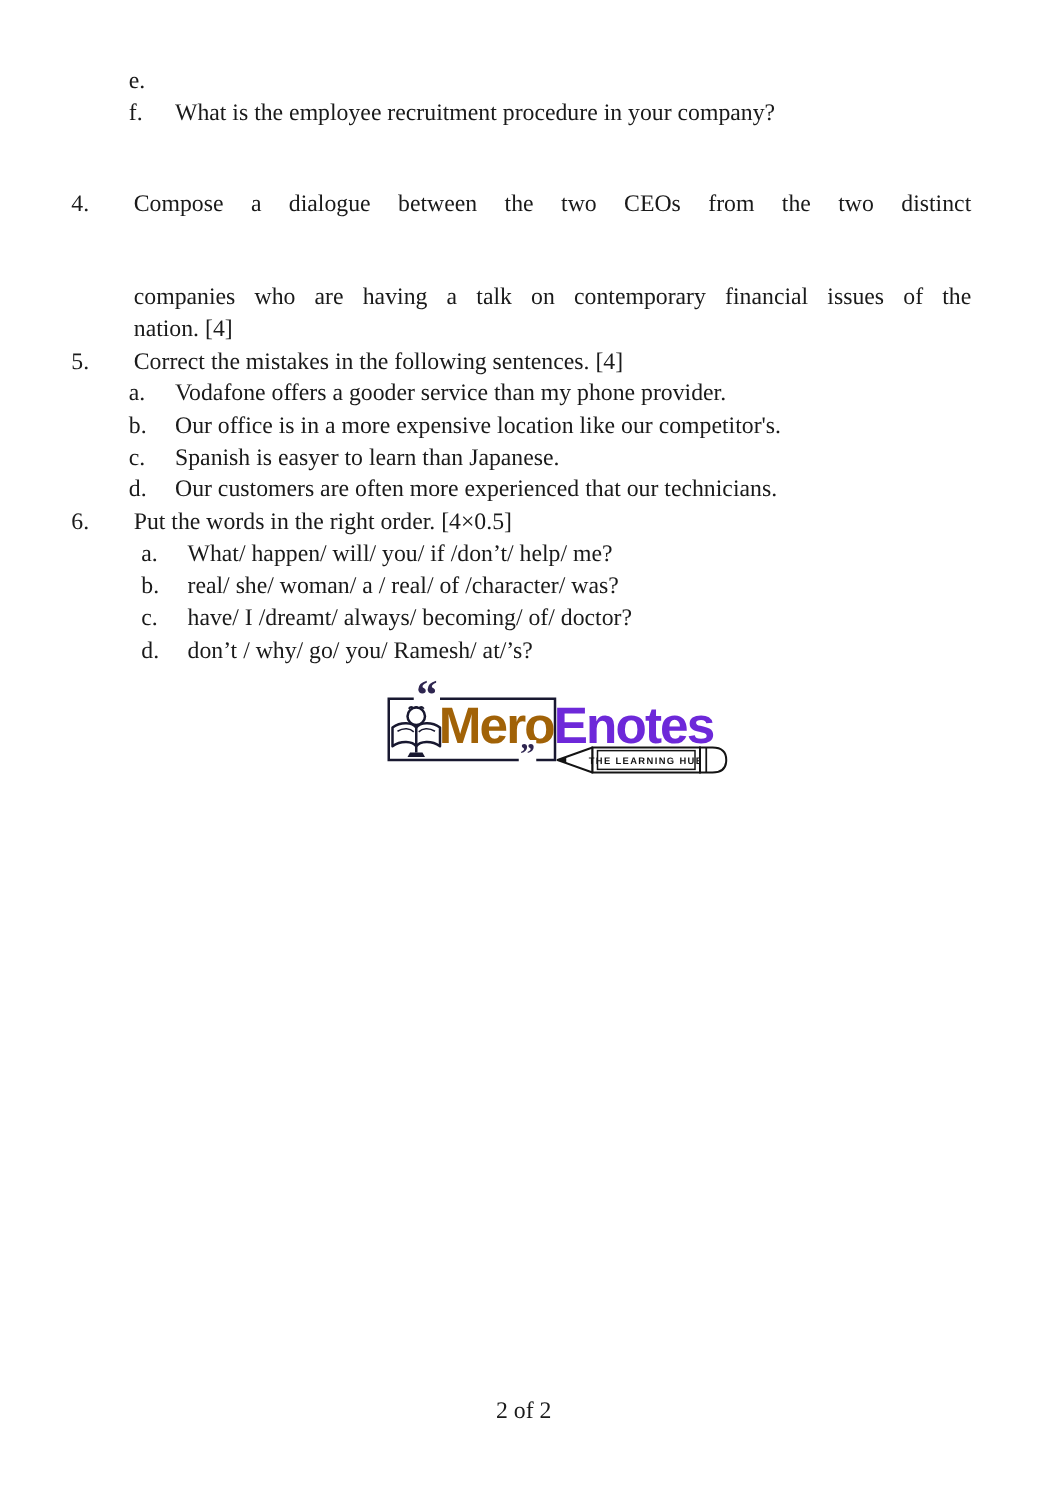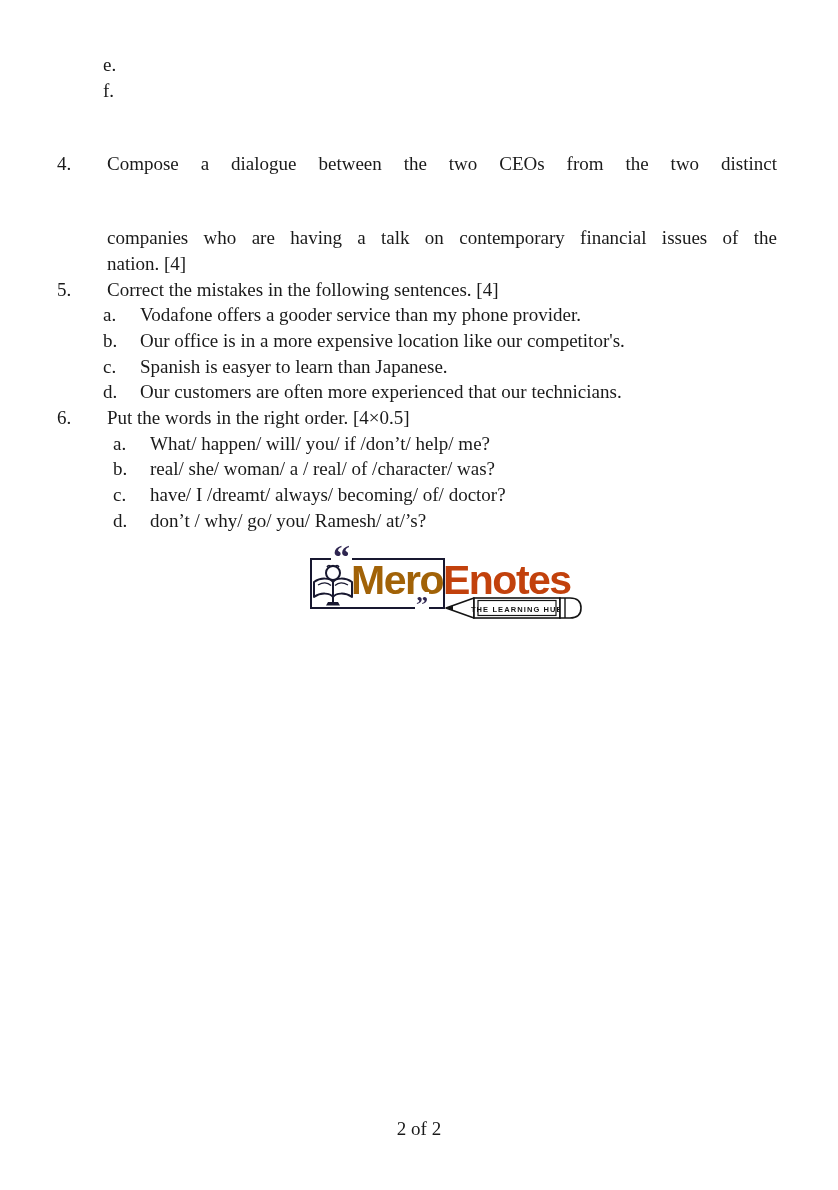--- a/index.html
+++ b/index.html
@@ -56,21 +56,21 @@
   .logo .brand {
     position: absolute;
     left: 48px; top: 12px;
     font-size: 41px;
     font-weight: bold;
     letter-spacing: -1.5px;
     line-height: 1;
     white-space: nowrap;
   }
   .logo .brand .first  { color: #a16207; }
-  .logo .brand .second { color: #c2410c; }
+  .logo .brand .second { color: #6d28d9; }
   .logo .oquote {
     position: absolute;
     left: 28px; top: -11px;
     font-family: "Liberation Serif", serif;
     font-weight: bold;
     font-size: 34px;
     line-height: 1.2;
     color: #2e2550;
     background: #ffffff;
     padding: 0 2px;
@@ -112,20 +112,21 @@
 <div class="page">
 
   <div class="content">
 
     <div class="row sub">
       <span class="lbl">e.</span>
     </div>
 
     <div class="row sub">
       <span class="lbl">f.</span>
+      <span class="txt">What is the employee recruitment procedure in your company?</span>
     </div>
 
     <div class="row main">
       <span class="lbl">4.</span>
       <div class="mainbody">
         <div class="fj">Compose a dialogue between the two CEOs from the two distinct</div>
         <div class="fj">companies who are having a talk on contemporary financial issues of the</div>
         <div>nation. [4]</div>
       </div>
     </div>

